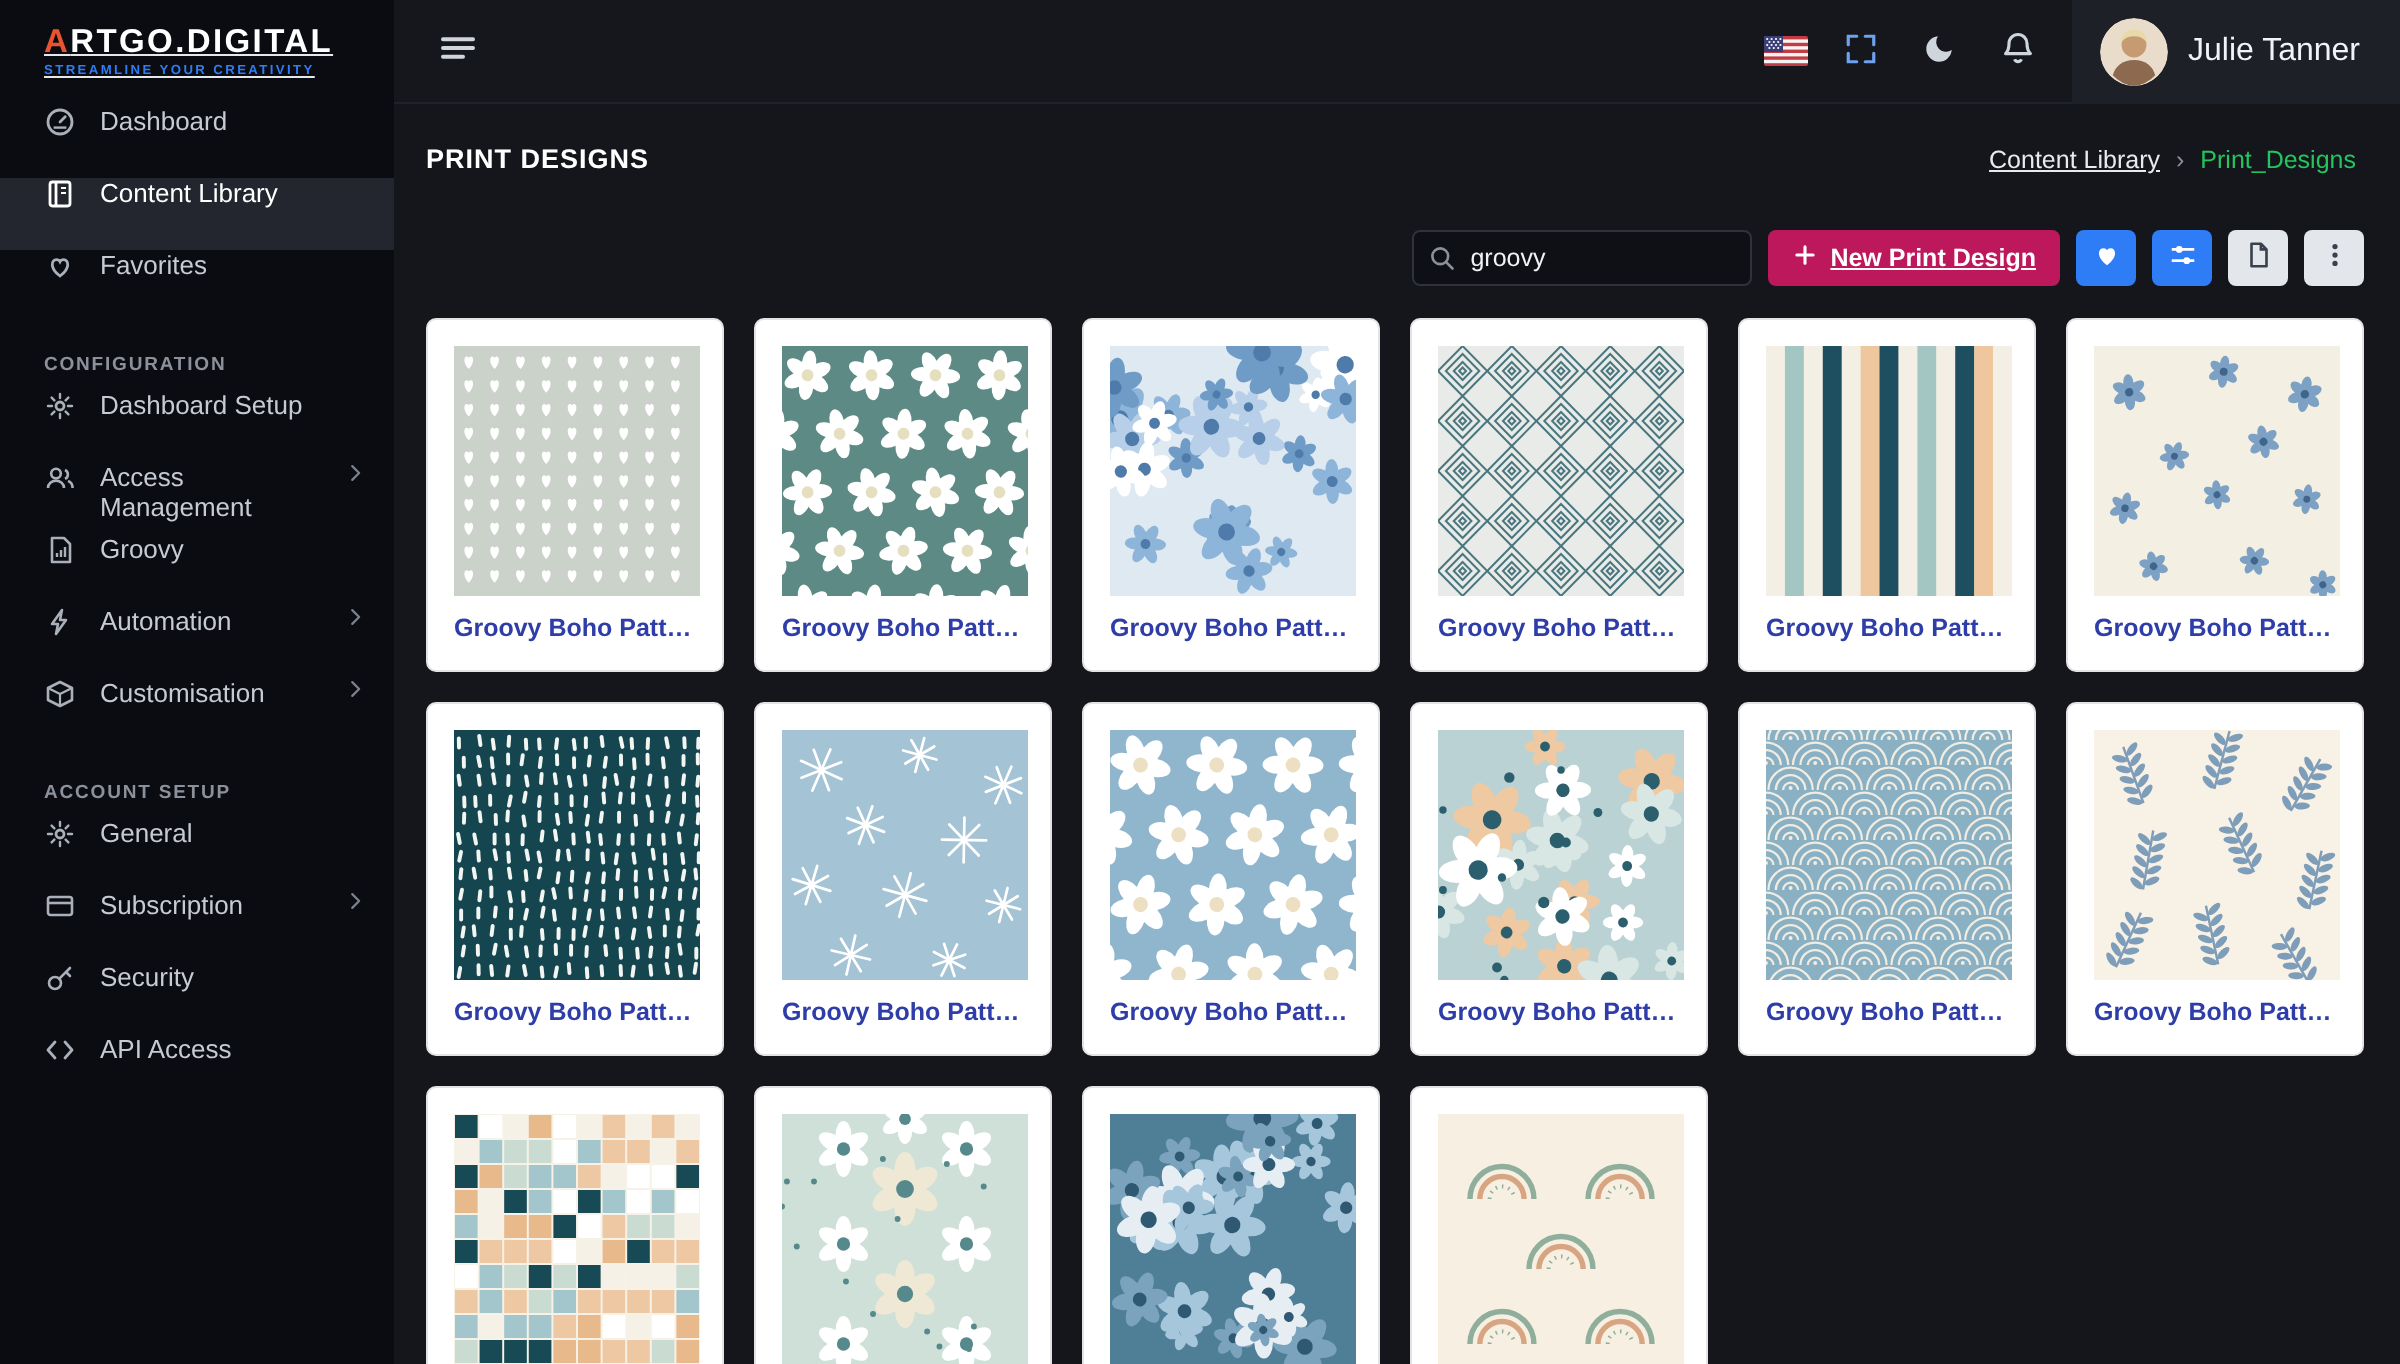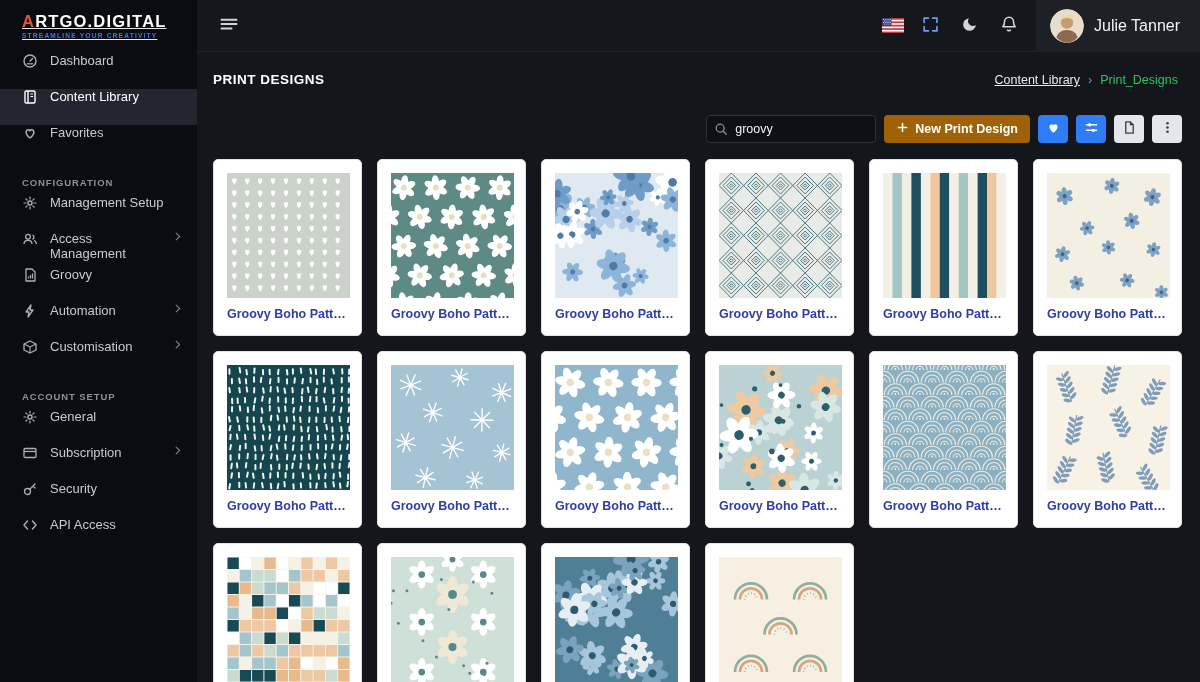--- a/index.html
+++ b/index.html
@@ -38,21 +38,21 @@
   .bc-parent { color:#e8eaee; text-decoration:underline; cursor:pointer; }
   .bc-sep { color:#8b919b; }
   .bc-current { color:#22c55e; }
 
   .toolbar { margin-top:28px; display:flex; justify-content:flex-end; align-items:center; gap:8px; padding-right:18px; }
   .search-box { position:relative; width:170px; }
   .search-box .s-icon { position:absolute; left:8px; top:7px; color:#8b919b; }
   .search-input { width:100%; height:28px; background:#0e1015; border:1px solid #2e323b; border-radius:4px;
                   color:#f0f2f5; font-size:12.5px; padding:0 8px 0 28px; font-family:"Liberation Sans",sans-serif; outline:none; }
   .toolbar button { height:28px; border:none; border-radius:4px; cursor:pointer; display:flex; align-items:center; justify-content:center; }
-  .btn-green { background:#a16207; color:#ffffff; font-size:12.5px; font-weight:700; gap:6px; padding:0 12px; font-family:"Liberation Sans",sans-serif; }
+  .btn-green { background:#be185d; color:#ffffff; font-size:12.5px; font-weight:700; gap:6px; padding:0 12px; font-family:"Liberation Sans",sans-serif;text-decoration:underline; }
   .btn-blue { background:#2f7df6; color:#ffffff; width:30px; }
   .btn-light { background:#e3e6ea; color:#3a414d; width:30px; }
 
   .grid { padding:16px 18px 0 16px; display:grid; grid-template-columns:repeat(6,149px); gap:15px; }
   .card { background:#ffffff; border:1px solid #e3e3e3; border-radius:5px; padding:13px 13px 9px; height:177px; cursor:pointer; }
   .thumb { width:123px; height:125px; }
   .thumb svg { width:100%; height:100%; display:block; }
   .card-title { margin-top:9px; font-size:12.5px; font-weight:700; color:#2e3da8; white-space:nowrap; overflow:hidden; text-overflow:ellipsis; }
 </style>
 </head>
@@ -98,21 +98,21 @@
 
   </div>
         <div class="side-section">CONFIGURATION</div>
         <div class="side-item">
     <span class="icon">
             <svg width="16" height="16" viewBox="0 0 16 16" aria-hidden="true">
               <circle cx="8" cy="8" r="2" fill="none" stroke="currentColor" stroke-width="1.4"></circle>
               <path d="M8 2v2M8 12v2M2 8h2M12 8h2M3.8 3.8l1.4 1.4M10.8 10.8l1.4 1.4M12.2 3.8l-1.4 1.4M5.2 10.8l-1.4 1.4" stroke="currentColor" stroke-width="1.2" stroke-linecap="round"></path>
             </svg>
           </span>
-    <span class="lbl">Management Setup</span>
+    <span class="lbl">Dashboard Setup</span>
 
   </div>
         <div class="side-item">
     <span class="icon">
             <svg width="16" height="16" viewBox="0 0 16 16" aria-hidden="true">
               <circle cx="6" cy="5.8" r="2.4" fill="none" stroke="currentColor" stroke-width="1.3"></circle>
               <path d="M2 13c0-2.2 1.8-3.6 4-3.6s4 1.4 4 3.6" fill="none" stroke="currentColor" stroke-width="1.3"></path>
               <path d="M10.5 4a2.4 2.4 0 0 1 0 4.4M12 9.5c1.4.5 2.3 1.8 2.3 3.5" fill="none" stroke="currentColor" stroke-width="1.3"></path>
             </svg>
           </span>

